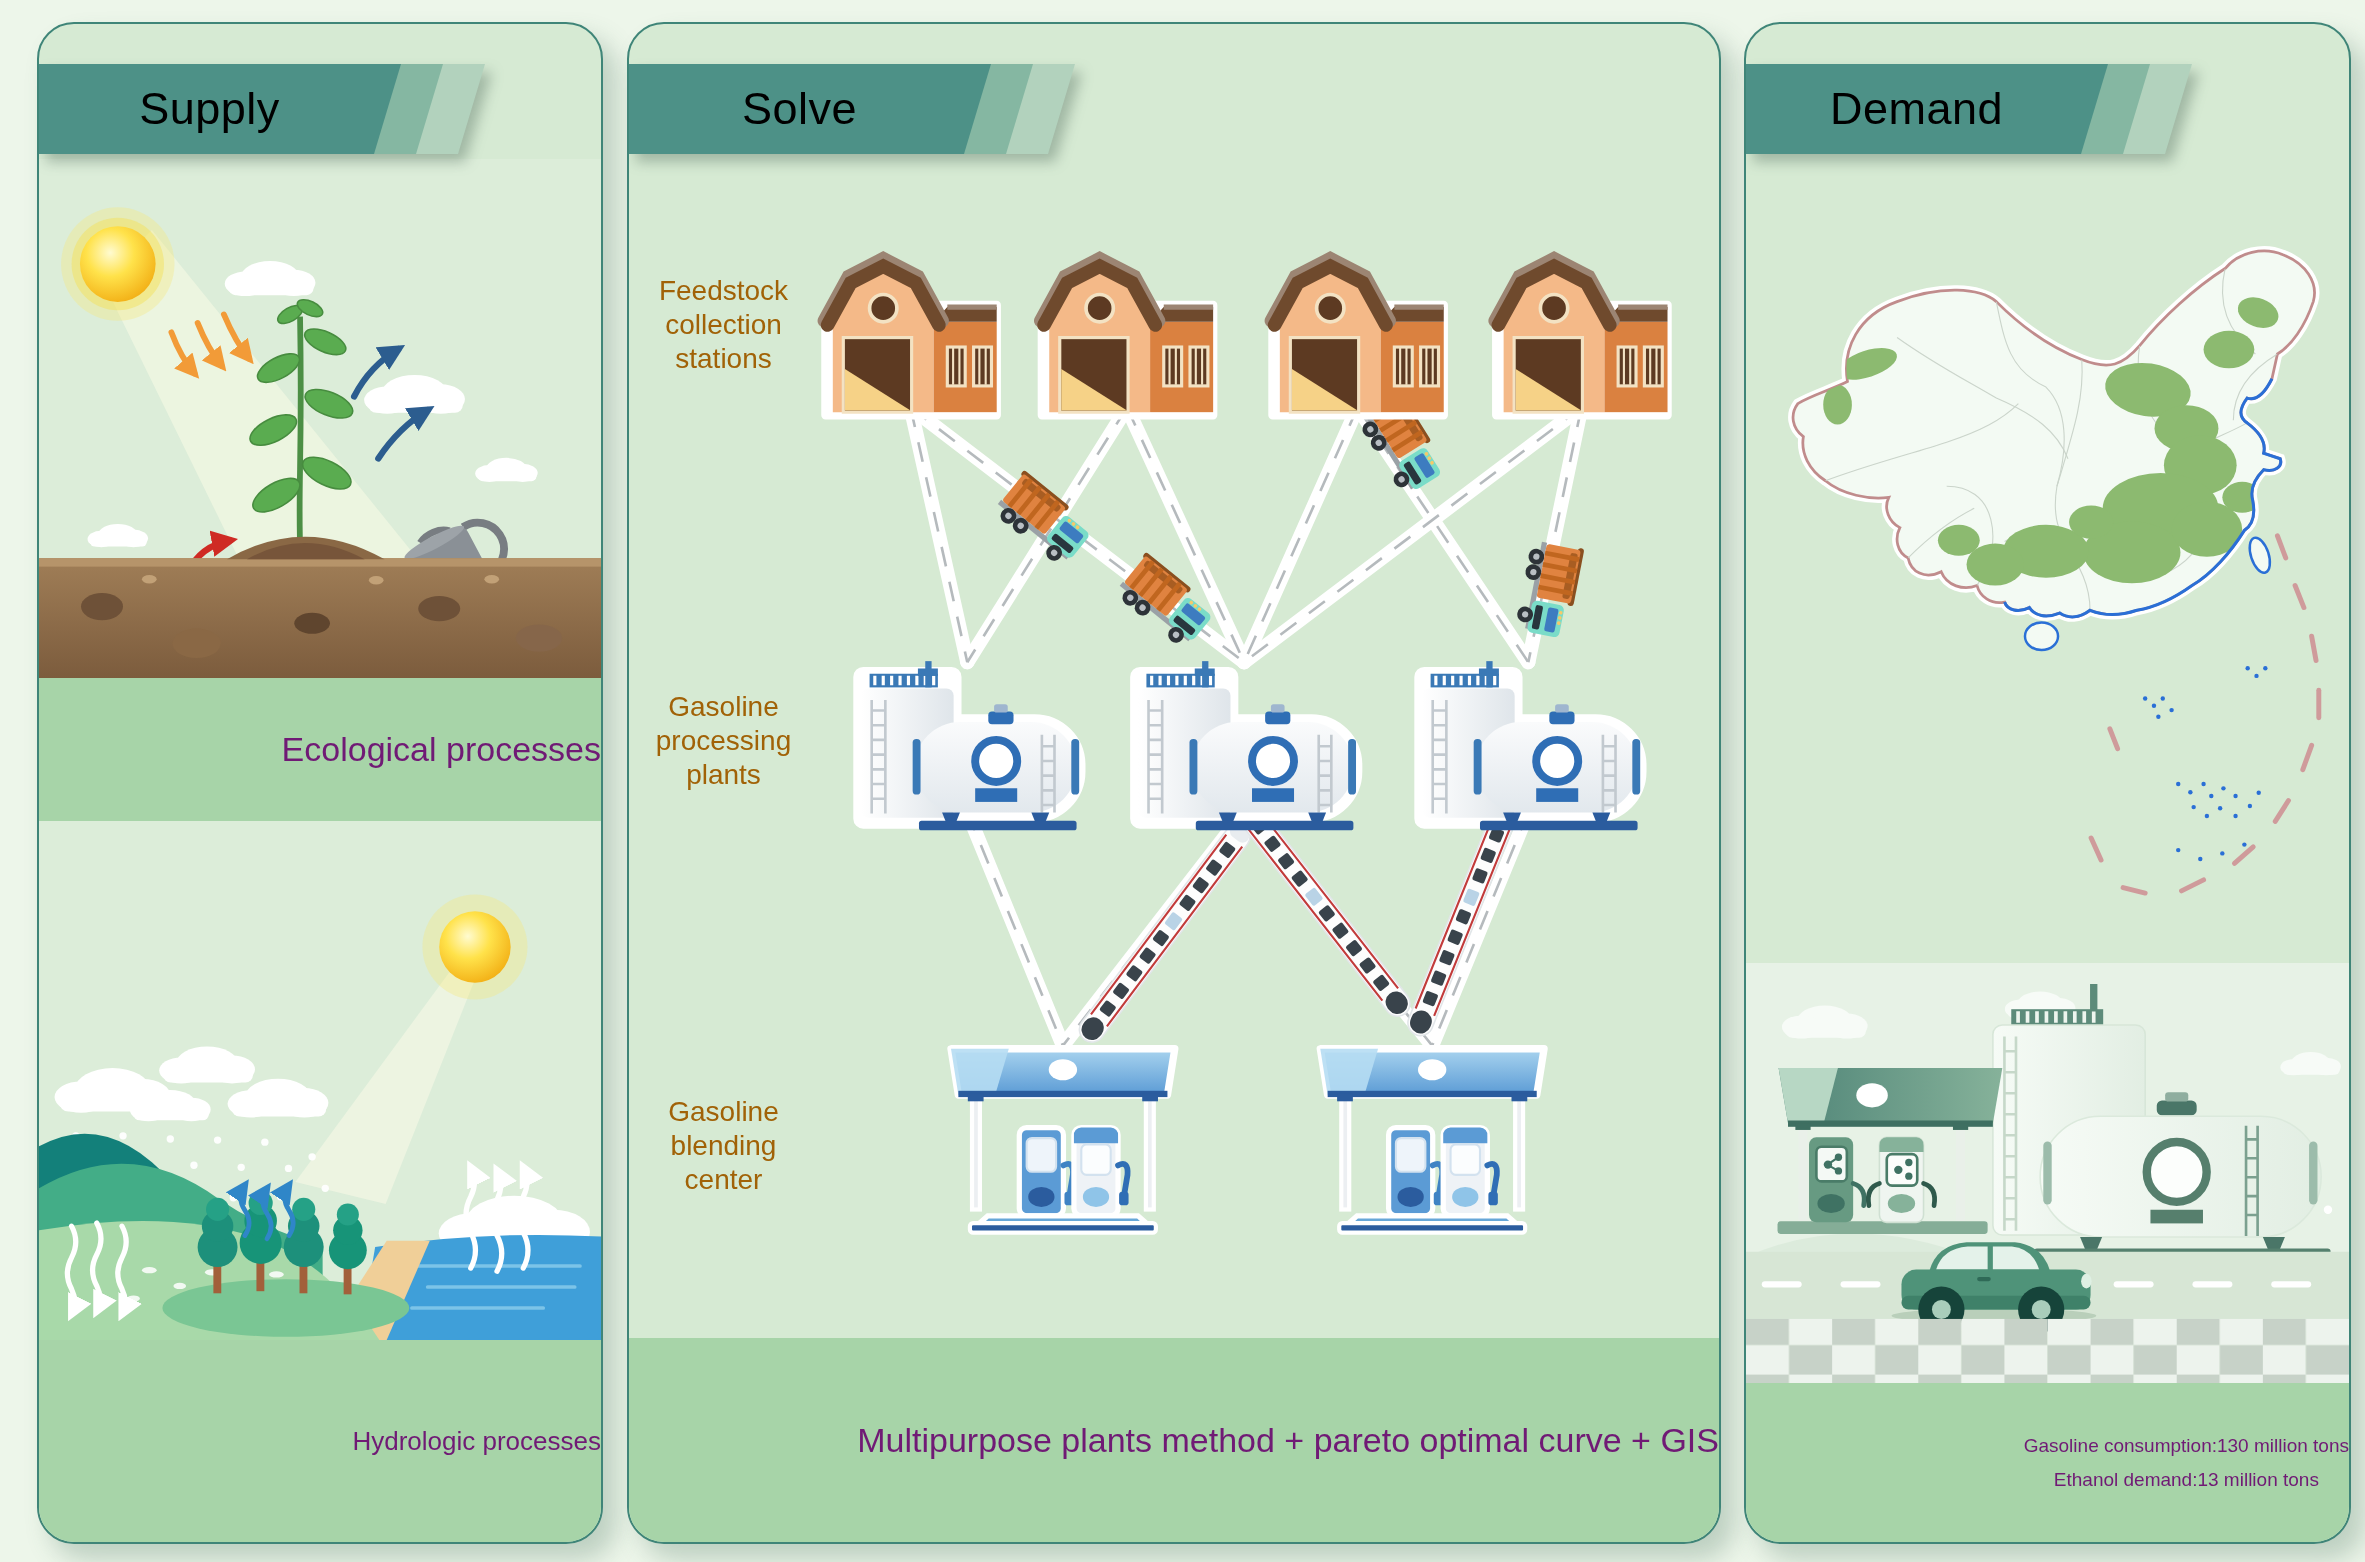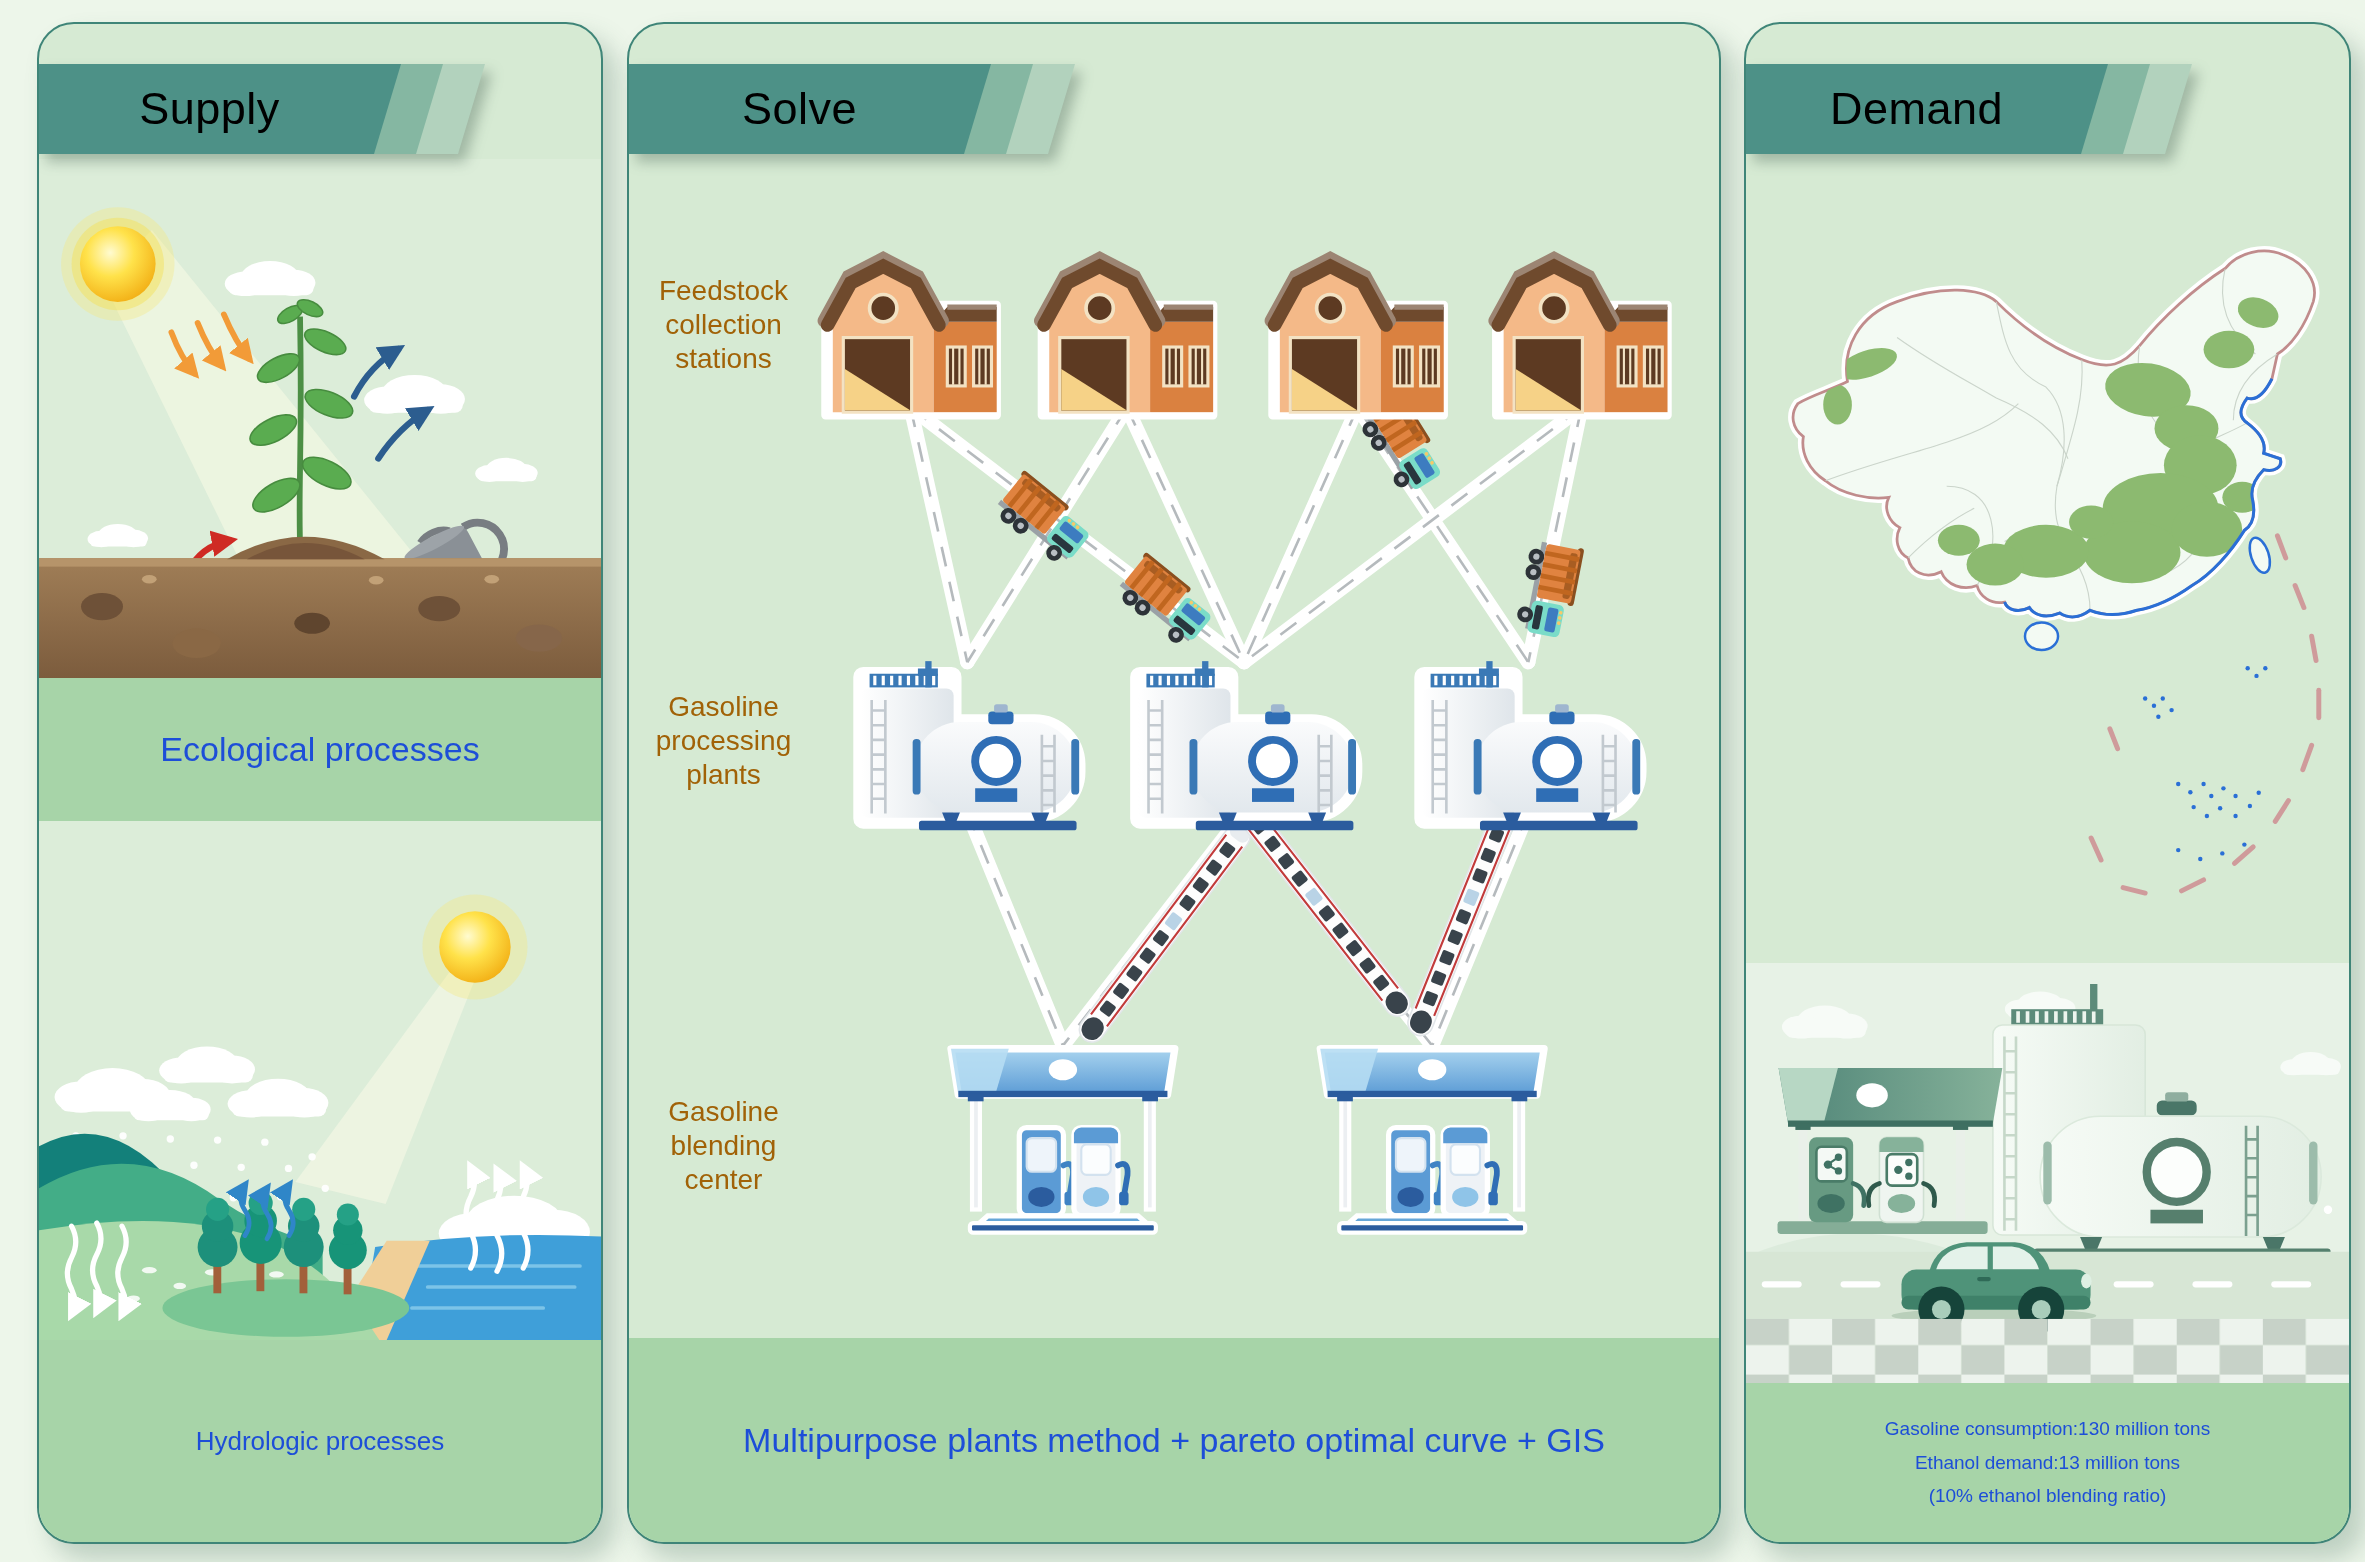--- a/index.html
+++ b/index.html
@@ -22,22 +22,22 @@
   .banner{position:absolute;left:0;top:40px;height:90px;width:462px;z-index:6;
           filter:drop-shadow(7.4px 8.4px 6.3px rgba(60,90,75,.35));}
   .banner .layer{position:absolute;top:0;height:100%;
           clip-path:polygon(0 0,100% 0,calc(100% - 27px) 100%,0 100%);}
   .banner .l3{width:446px;background:#b2d2bd}
   .banner .l2{width:404px;background:#85b7a2}
   .banner .l1{width:362px;background:#4d9187;display:flex;align-items:center;justify-content:center}
   .banner-title{color:#000000;font-size:45px;letter-spacing:0.5px;padding-right:21px}
 
   .band{position:absolute;left:0;right:0;background:#a7d4a8;z-index:4;
-        display:flex;align-items:center;justify-content:center;
-        color:#1d4ed8;text-align:center}
+        display:flex;align-items:center;justify-content:flex-end;
+        color:#701a75;text-align:center}
   .eco-band{top:654px;height:143px;font-size:34px}
   .hydro-band{top:1316px;bottom:0;font-size:26px}
   .solve-footer{top:1314px;bottom:0;font-size:34px}
   .demand-footer{top:1359px;bottom:0;font-size:19px;line-height:1.78}
 
   .scene{position:absolute;left:0;width:100%;display:block}
   .eco-scene{top:135px;height:519px}
   .hydro-scene{top:797px;height:519px}
   .network{top:0;height:1518px}
   .china-map{top:152px;height:777px}
@@ -711,17 +711,16 @@
       </g>
     </g>
 
     <rect x="0" y="678" width="1148" height="122" fill="url(#check)"></rect>
   </svg>
 
   <div class="band demand-footer">
     <div>
       <div>Gasoline consumption:130 million tons</div>
       <div>Ethanol demand:13 million tons</div>
-      <div>(10% ethanol blending ratio)</div>
     </div>
   </div>
 </section>
 
 
 </body></html>

